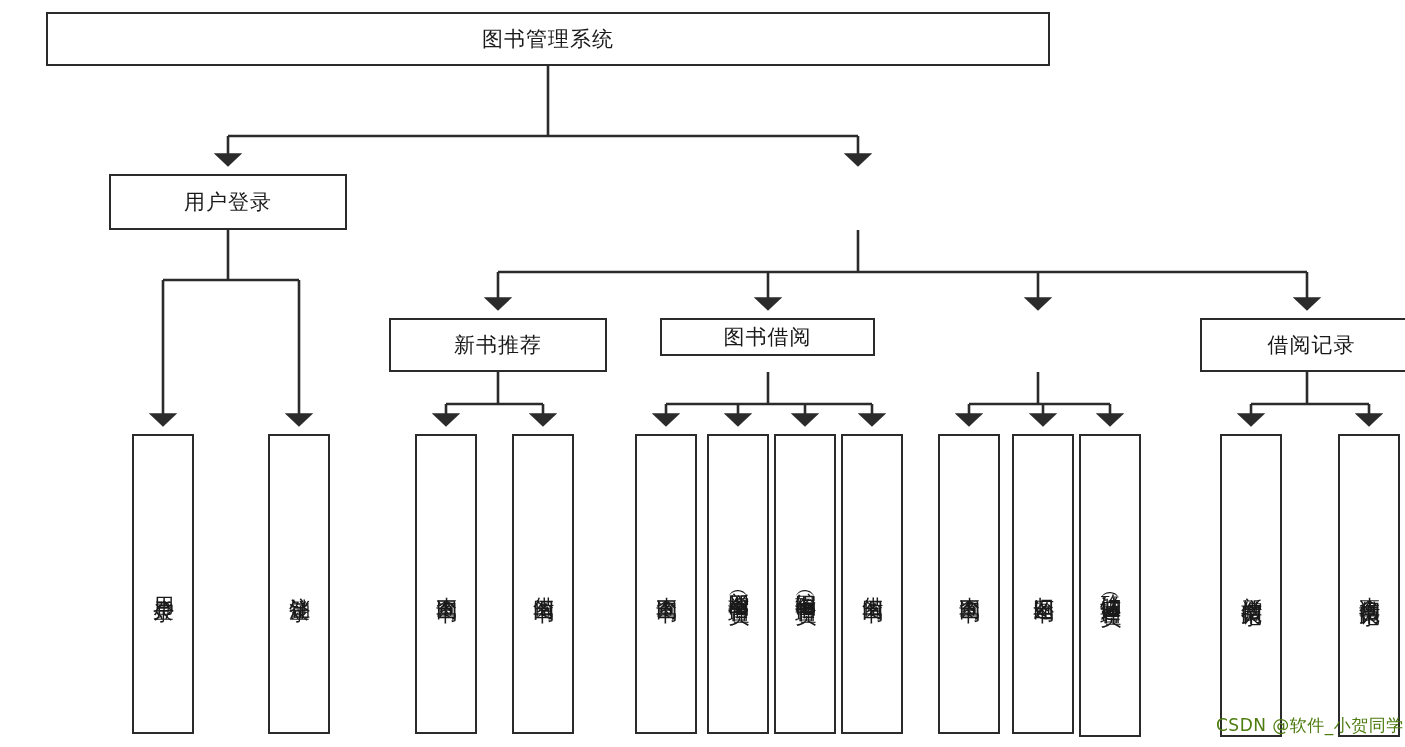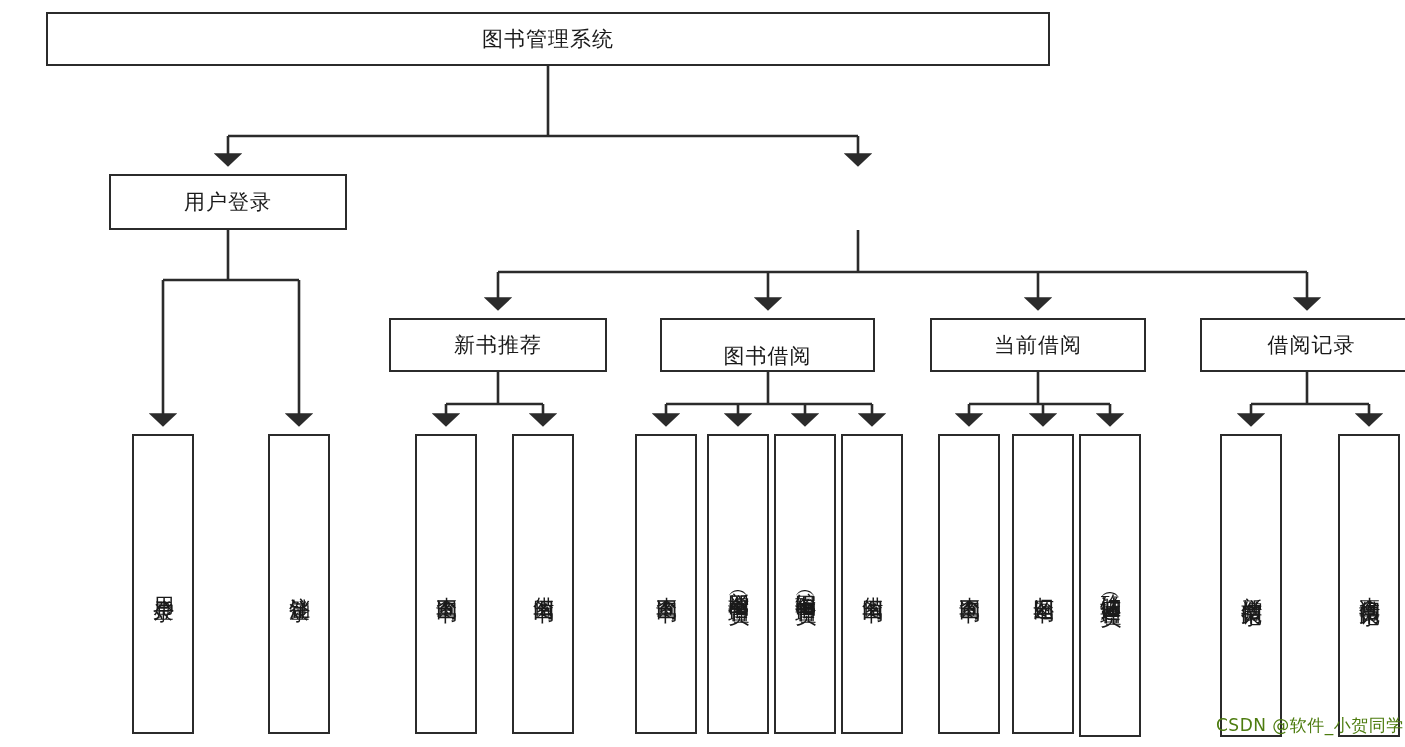--- a/index.html
+++ b/index.html
@@ -120,25 +120,22 @@
     <span>图书管理系统</span>
   </div>
 
   <div class="node h" style="left:81px; top:174px; width:238px; height:56px;">
     <span>用户登录</span>
   </div>
 
   <div class="node h" style="left:361px; top:318px; width:218px; height:54px;text-align:right;">
     <span>新书推荐</span>
   </div>
-  <div class="node h" style="left:632px; top:318px; width:215px; height:54px;align-items:flex-end;">
+  <div class="node h" style="left:632px; top:318px; width:215px; height:38px;">
     <span>图书借阅</span>
-  </div>
-  <div class="node h" style="left:902px; top:318px; width:216px; height:54px;">
-    <span>当前借阅</span>
   </div>
   <div class="node h" style="left:1172px; top:318px; width:215px; height:54px;padding-left:8px;">
     <span>借阅记录</span>
   </div>
 
   <div class="node v" style="left:104px; top:434px; width:62px; height:300px;">
     <span class="vtext">用户登录</span>
   </div>
   <div class="node v" style="left:240px; top:434px; width:62px; height:300px;">
     <span class="vtext">注销登录</span>

